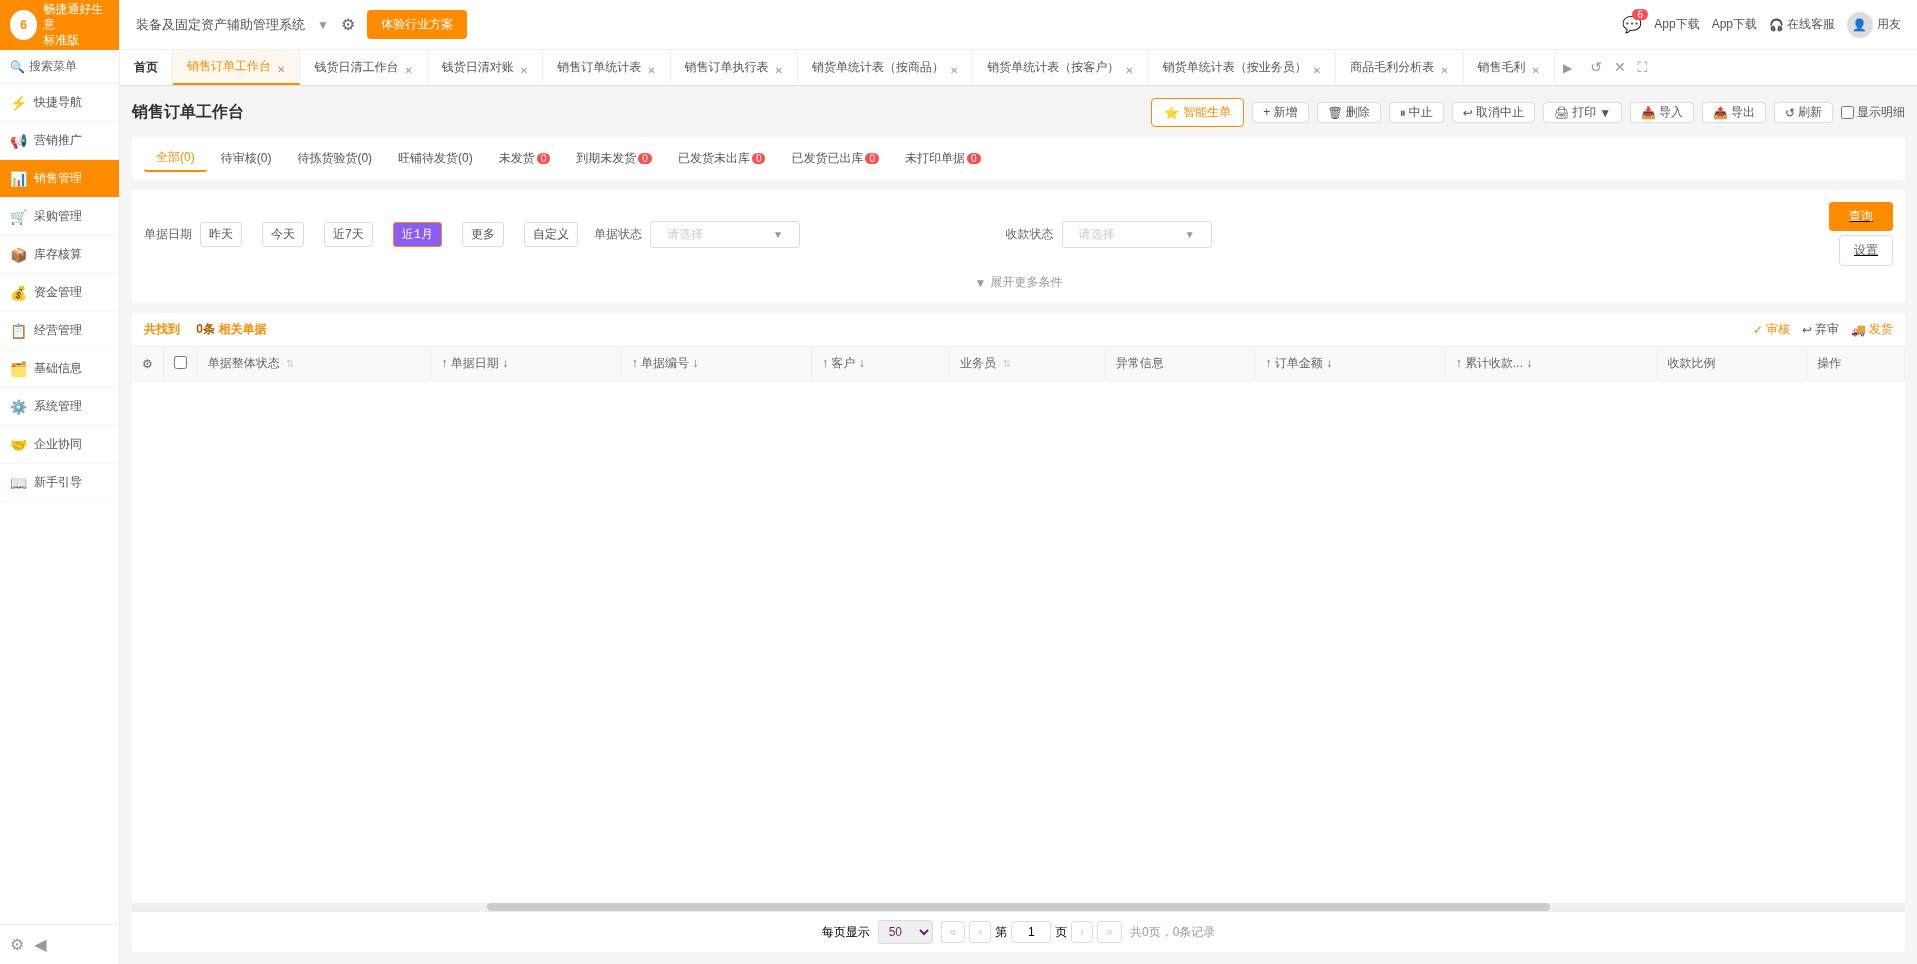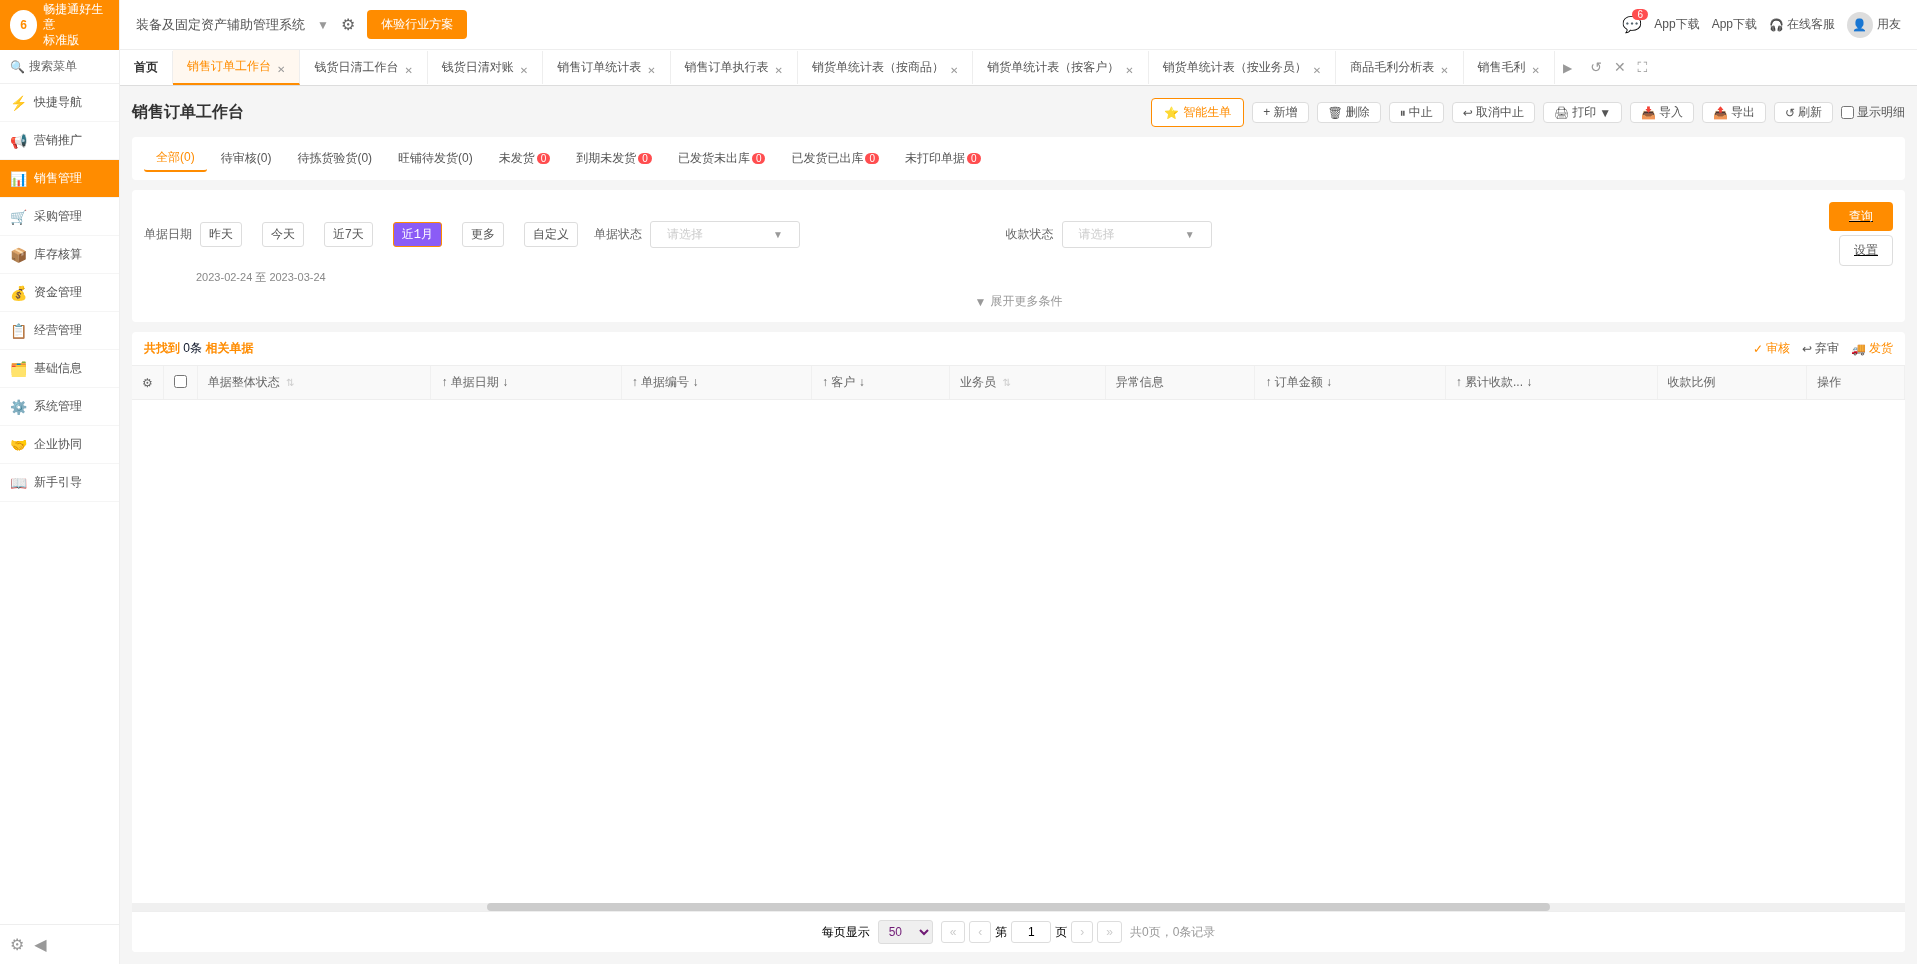--- a/index.html
+++ b/index.html
@@ -349,36 +349,33 @@
             <span style="color:#ccc;">请选择</span>
             <span class="dropdown-arrow">▼</span>
           </div>
         </div>
         <div style="flex:1;"></div>
         <div style="display:flex; flex-direction:column; gap:4px; align-items:flex-end;text-decoration:underline;">
           <button class="btn-query">查询</button>
           <button class="btn-setting">设置</button>
         </div>
       </div>
-      <div style="margin-top:4px; padding-left: 52px;">
-        <span class="date-range">2023-02-24 至 2023-03-24</span>
-      </div>
       <div style="margin-top:8px; display:flex; justify-content:center;">
         <span class="expand-conditions">
           <span>▼</span>
           <span>展开更多条件</span>
         </span>
       </div>
     </div>
 
     <div class="table-area">
       <div class="table-header-bar">
         <div class="record-count">
           <span>共找到</span>
-          <span style="color:#0f172a; font-weight:normal;">0条</span>
+          <span style="color:#a16207; font-weight:bold;margin-left:13px;">0条</span>
           <span>相关单据</span>
         </div>
         <div class="table-actions">
           <span class="table-action orange">
             <span>✓</span>
             <span>审核</span>
           </span>
           <span class="table-action">
             <span>↩</span>
             <span>弃审</span>

